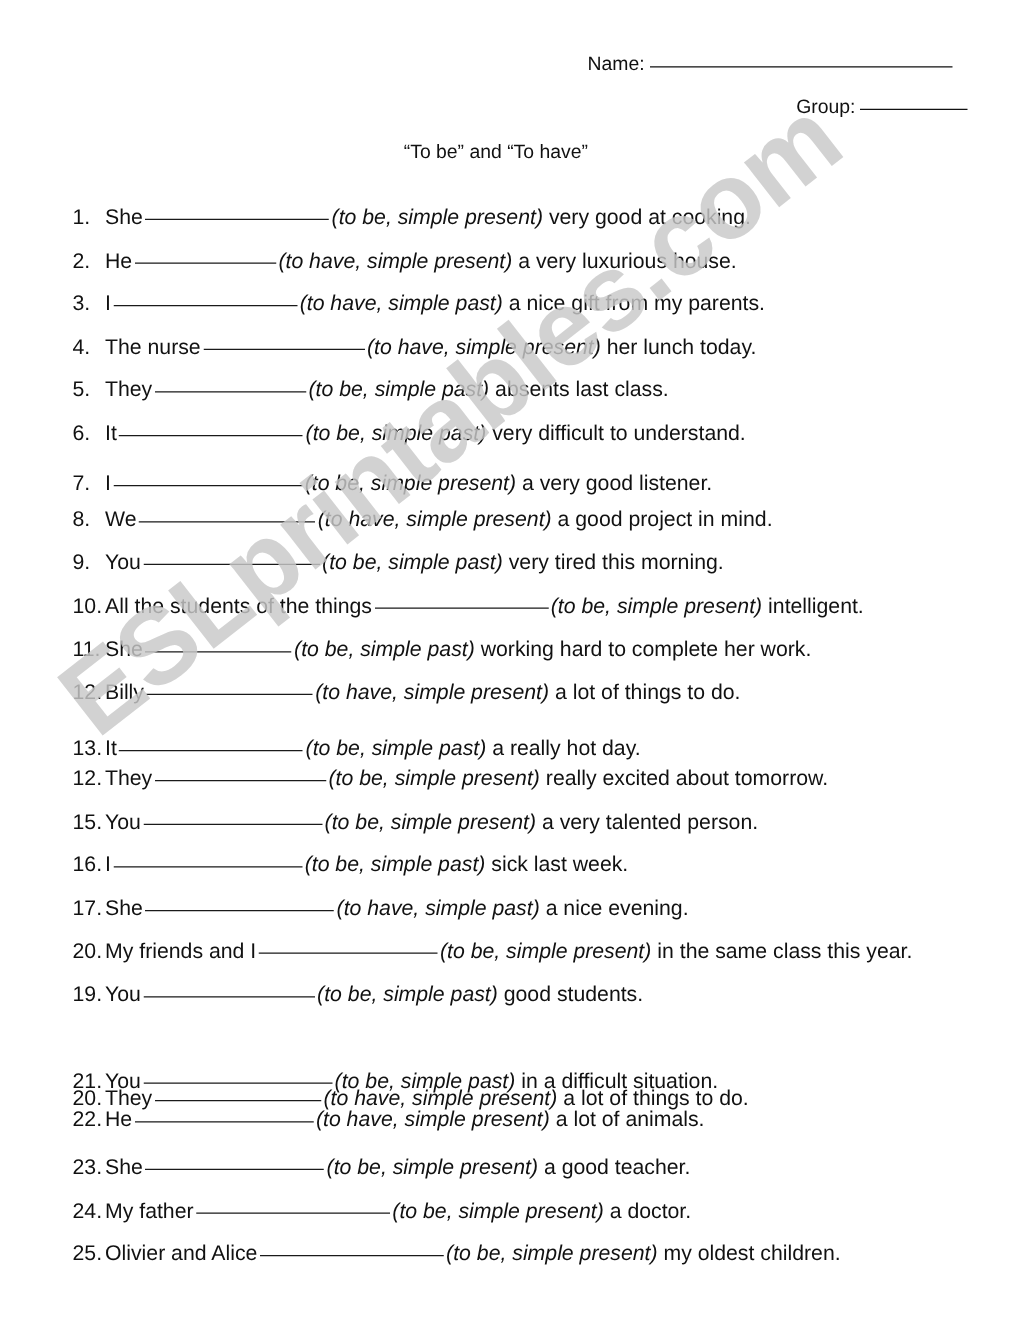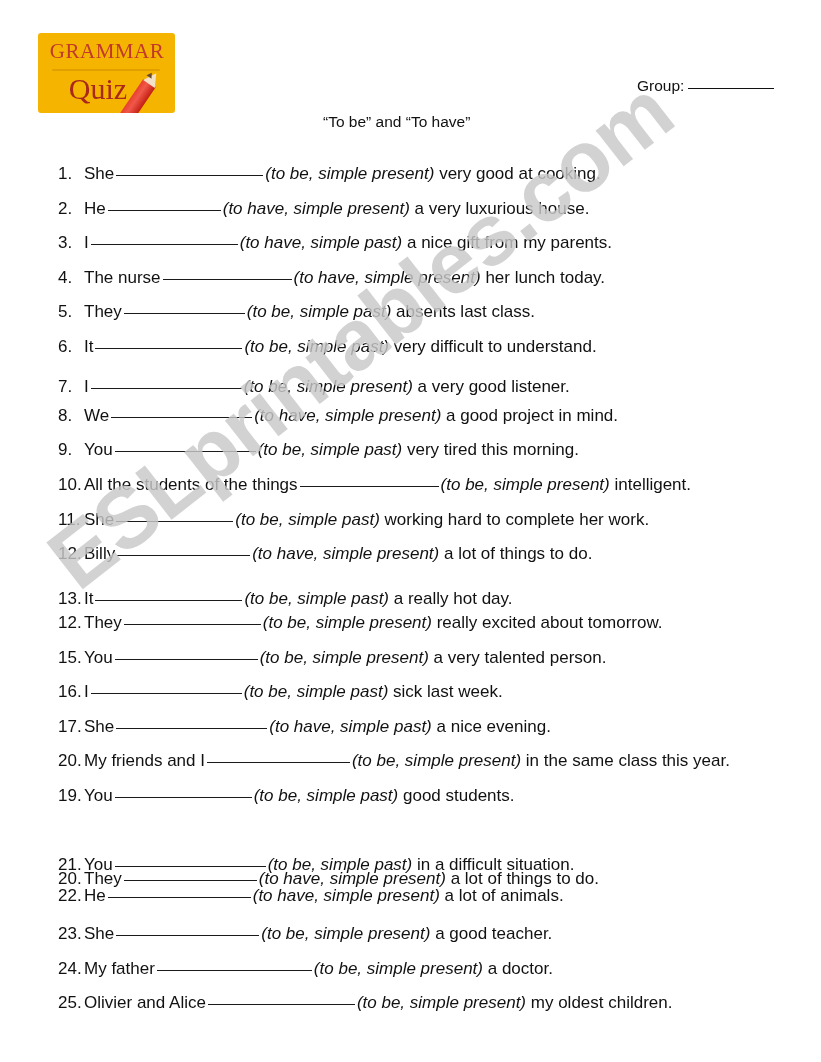--- a/index.html
+++ b/index.html
@@ -155,29 +155,24 @@
   .q-hint{
     font-style:italic;
   }
   .q-post{ }
 </style>
 </head>
 <body>
 
 <div id="sheet">
 
-  <div id="logo">
-    <div class="g-word">GRAMMAR</div>
-    <div class="g-rule"></div>
-    <div class="q-word">Quiz</div>
-    <div class="pencil-body"></div>
-    <div class="pencil-tip"></div>
-    <div class="pencil-lead"></div>
+
+  <div class="field" id="field-name">
+    <span class="f-label">Name:</span><span class="f-rule"></span>
   </div>
-
 
   <div class="field" id="field-group">
     <span class="f-label">Group:</span><span class="f-rule"></span>
   </div>
 
   <div id="title">“To be” and “To have”</div>
 
   <div id="questions">
       <div class="q-row" style="top: 164px;"><span class="q-num">1.</span><span class="q-pre">She</span><span class="q-blank" style="width: 147px;"></span><span class="q-hint">(to be, simple present)</span> <span class="q-post">very good at cooking.</span></div>
       <div class="q-row" style="top: 198.55px;"><span class="q-num">2.</span><span class="q-pre">He</span><span class="q-blank" style="width: 113px;"></span><span class="q-hint">(to have, simple present)</span> <span class="q-post">a very luxurious house.</span></div>

